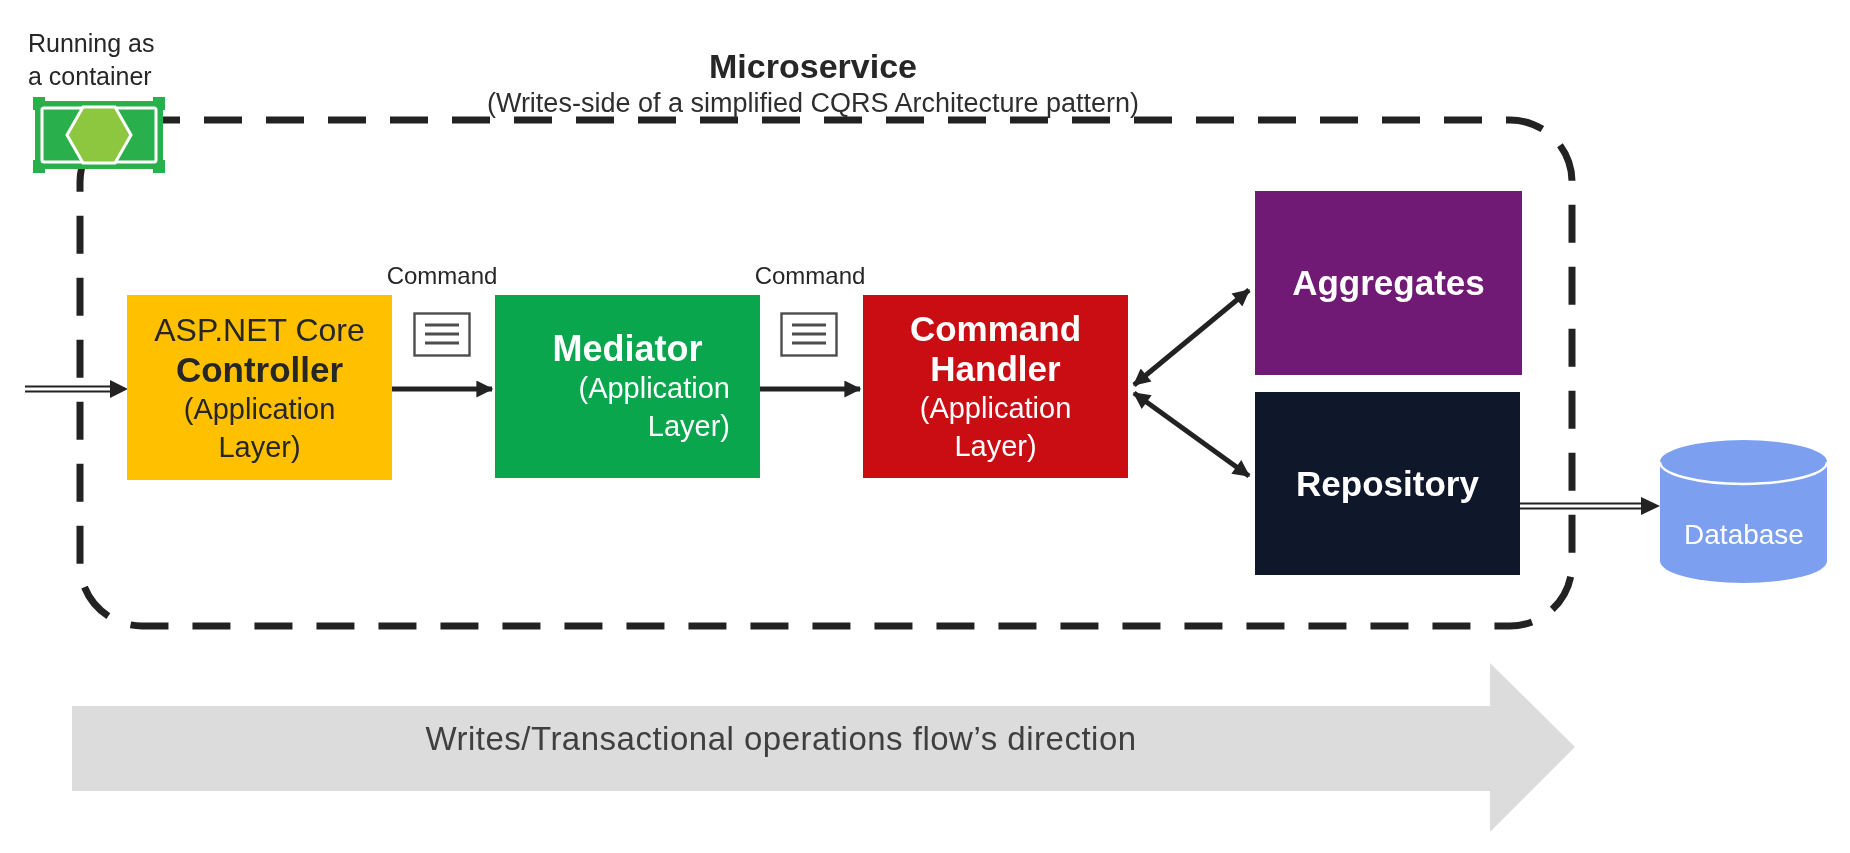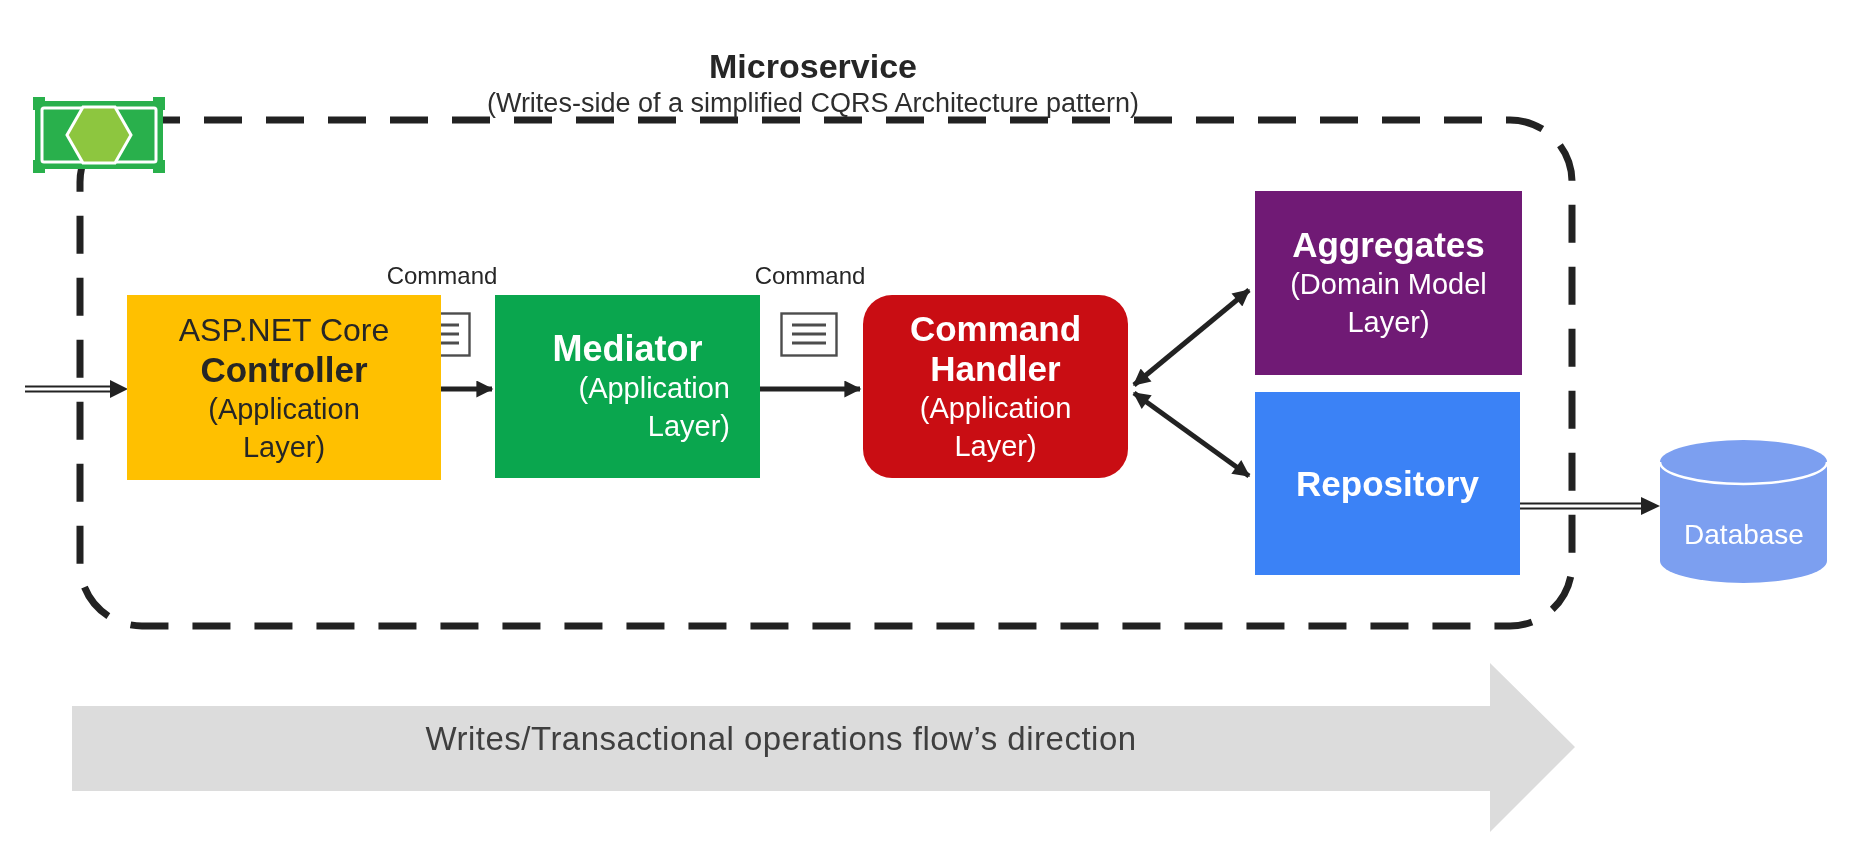--- a/index.html
+++ b/index.html
@@ -20,21 +20,21 @@
   #header { left:398px; top:26px; width:830px; text-align:center; color:#262626; }
   #diagram-title { font-size:34px; font-weight:bold; line-height:40px;margin-top:20px; }
   #diagram-subtitle { font-size:27px; line-height:34px; color:#2e2e2e; }
 
   .box { position:absolute; z-index:2; display:flex; flex-direction:column;
          justify-content:center; align-items:center; text-align:center; }
   .box-prefix { font-size:32px; line-height:40px; }
   .box-name   { font-size:35px; font-weight:bold; line-height:40px; }
   .box-layer  { font-size:29px; line-height:38px; max-width:205px; }
 
-  #box-controller { left:127px; top:295px; width:314px; height:185px; color:#262626; }
+  #box-controller { left:127px; top:295px; width:265px; height:185px; color:#262626; }
   #box-mediator   { left:495px; top:295px; width:265px; height:183px; color:#fff;text-align:right; }
   #box-mediator .box-name { font-size:36px; }
   #box-handler    { left:863px; top:295px; width:265px; height:183px; color:#fff; }
   #box-handler .box-name { max-width:230px; }
   #box-aggregates { left:1255px; top:191px; width:267px; height:184px; color:#fff; }
   #box-repository { left:1255px; top:392px; width:265px; height:183px; color:#fff; }
 
   .cmd-label { position:absolute; z-index:2; width:120px; text-align:center;
                font-size:24px; line-height:28px; color:#262626; top:262px; }
   #cmd-label-1 { left:382px; }
@@ -85,20 +85,22 @@
       <line x1="1520" y1="508.5" x2="1643" y2="508.5" stroke-width="2.2"></line>
       <polygon points="1641,497 1660,506 1641,515" fill="#222222" stroke="none"></polygon>
     </g>
 
     <g>
       <path fill="#7C9FF0" d="M1660 462 A83.5 22 0 0 1 1827 462 L1827 561 A83.5 22 0 0 1 1660 561 Z" style="fill: rgb(124, 159, 240);"></path>
       <path d="M1660 462 A83.5 22 0 0 0 1827 462" fill="none" stroke="#ffffff" stroke-width="2.5"></path>
     </g>
   </svg>
 
+  <div class="abs" id="container-label">Running as
+a container</div>
 
   <svg class="abs" id="container-icon" width="132" height="80" viewBox="0 0 132 80">
     <g>
       <rect x="0" y="2" width="12" height="13" fill="#29B04C"></rect>
       <rect x="120" y="2" width="12" height="13" fill="#29B04C"></rect>
       <rect x="0" y="65" width="12" height="13" fill="#29B04C"></rect>
       <rect x="120" y="65" width="12" height="13" fill="#29B04C"></rect>
       <rect x="2" y="6" width="128" height="68" rx="3" fill="#29B04C"></rect>
       <rect x="9" y="13" width="114" height="54" rx="2" fill="none" stroke="#ffffff" stroke-width="3"></rect>
       <polygon points="34,40 50,12 82,12 98,40 82,68 50,68" fill="#8DC63F" stroke="#ffffff" stroke-width="3"></polygon>
@@ -130,31 +132,30 @@
     <div class="box-prefix">ASP.NET Core</div>
     <div class="box-name">Controller</div>
     <div class="box-layer">(Application Layer)</div>
   </div>
 
   <div class="box" id="box-mediator" style="background-color: rgb(10, 166, 78);">
     <div class="box-name">Mediator</div>
     <div class="box-layer">(Application Layer)</div>
   </div>
 
-  <div class="box" id="box-handler" style="background-color: rgb(201, 13, 19); border-radius: 29px;">
+  <div class="box" id="box-handler" style="background-color: rgb(201, 13, 19);">
     <div class="box-name">Command Handler</div>
     <div class="box-layer">(Application Layer)</div>
   </div>
 
   <div class="box" id="box-aggregates" style="background-color: #701a75;">
     <div class="box-name">Aggregates</div>
-    <div class="box-layer">(Domain Model Layer)</div>
   </div>
 
-  <div class="box" id="box-repository" style="background-color: #3b82f6;">
+  <div class="box" id="box-repository" style="background-color: #0f172a;">
     <div class="box-name">Repository</div>
   </div>
 
   <div class="abs" id="db-label">Database</div>
 
   <div class="abs" id="flow-label">Writes/Transactional operations flow’s direction</div>
 
 </div>
 
 </body></html>

